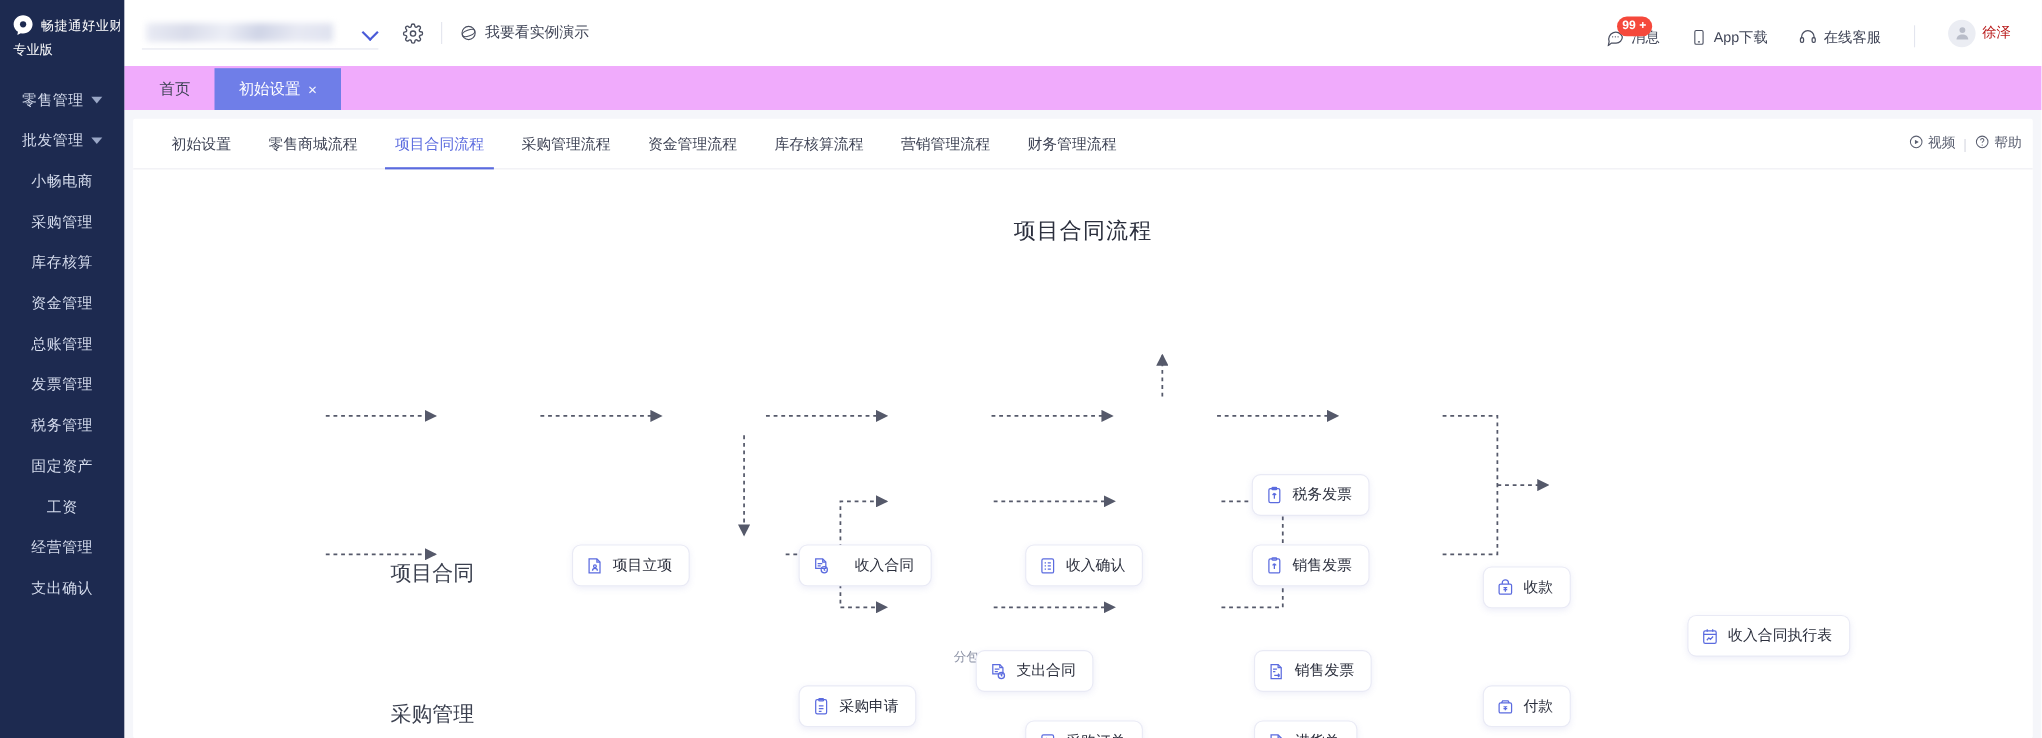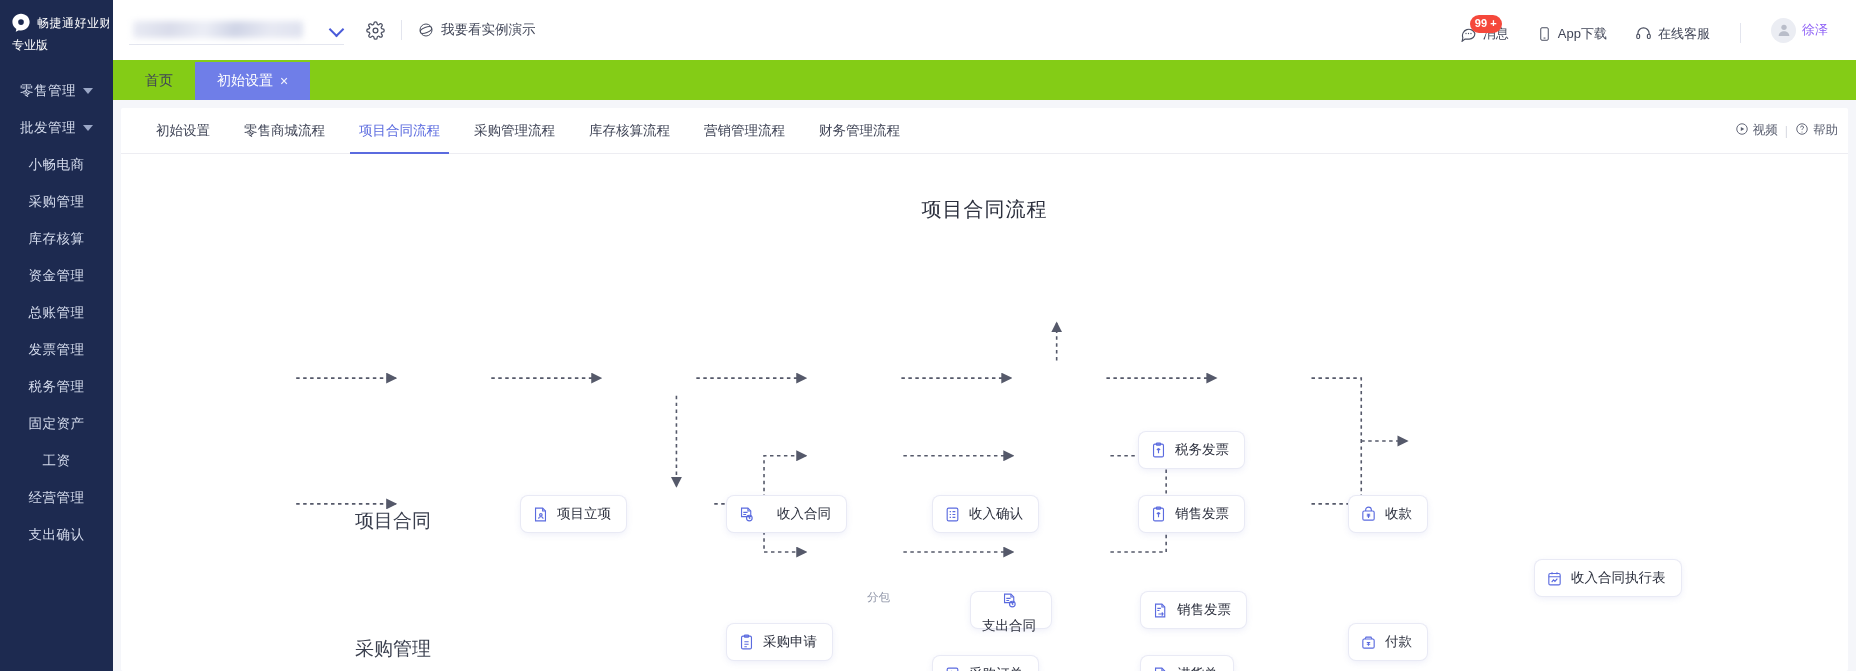--- a/index.html
+++ b/index.html
@@ -71,25 +71,25 @@
   }
   .badge {
     position:absolute; top:-10px; left: 24px;
     background:#f5483b; color:#fff; font-size:11px; line-height:1;
     padding: 3px 5px 4px 5px; border-radius: 9px; font-weight: bold;
   }
   .avatar {
     width: 25px; height: 25px; border-radius: 50%; background:#ebedf3;
     display:flex; align-items:center; justify-content:center; flex:0 0 25px;
   }
-  .user-name { font-size:13px; color:#8b5cf6; }
+  .user-name { font-size:13px; color:#b91c1c; }
 
   
   .tabstrip {
-    height: 40px; flex: 0 0 40px; background:#84cc16; display:flex; align-items:flex-end;
+    height: 40px; flex: 0 0 40px; background:#f0abfc; display:flex; align-items:flex-end;
     padding-left: 10px;
   }
   .tab {
     height: 38px; display:flex; align-items:center; gap:7px;
     padding: 0 22px; font-size: 14px; color:#3f4456; cursor:pointer;
   }
   .tab.active { background:#6f7ee8; color:#fff; }
   .tab .x { font-size: 14px; opacity:.92; line-height:1; }
 
   
@@ -288,20 +288,23 @@
             <span>初始设置</span>
             </div>
           <div class="subnav-item">
             <span>零售商城流程</span>
             </div>
           <div class="subnav-item active">
             <span>项目合同流程</span>
             </div>
           <div class="subnav-item">
             <span>采购管理流程</span>
+            </div>
+          <div class="subnav-item">
+            <span>资金管理流程</span>
             </div>
           <div class="subnav-item">
             <span>库存核算流程</span>
             </div>
           <div class="subnav-item">
             <span>营销管理流程</span>
             </div>
           <div class="subnav-item">
             <span>财务管理流程</span>
             </div>
@@ -410,21 +413,21 @@
 
           <div class="node" style="left:1018px; top:342px;">
             <svg class="nicon" viewBox="0 0 24 24" fill="none" stroke="#5b6bdf" stroke-width="1.6">
               <rect x="5" y="3" width="14" height="18" rx="2"></rect>
                 <rect x="9" y="1.5" width="6" height="3" rx="1"></rect>
               <path d="M12 16V9m0 0l-2.3 2.3M12 9l2.3 2.3"></path>
             </svg>
             <span>销售发票</span>
           </div>
 
-          <div class="node" style="left:1228px; top:342px;">
+          <div class="node" style="left:1228px; top:362px;">
             <svg class="nicon" viewBox="0 0 24 24" fill="none" stroke="#5b6bdf" stroke-width="1.6">
               <rect x="4" y="7" width="16" height="13" rx="2"></rect>
                 <path d="M8 7V5.5a4 4 0 0 1 8 0V7"></path>
               <path d="M9.6 11.6h4.8M9.6 14h4.8M12 11.6V17"></path>
             </svg>
             <span>收款</span>
           </div>
 
           <div class="node" style="left:1414px; top:406px;">
             <svg class="nicon" viewBox="0 0 24 24" fill="none" stroke="#5b6bdf" stroke-width="1.6">
@@ -437,21 +440,21 @@
 
           <div class="node" style="left:606px; top:470px;">
             <svg class="nicon" viewBox="0 0 24 24" fill="none" stroke="#5b6bdf" stroke-width="1.6">
               <rect x="5" y="3" width="14" height="18" rx="2"></rect>
                 <rect x="9" y="1.5" width="6" height="3" rx="1"></rect>
               <path d="M9 11h6M9 14.5h6M9 18h3.5"></path>
             </svg>
             <span>采购申请</span>
           </div>
 
-          <div class="node" style="left:850px; top:438px;flex-direction:column;">
+          <div class="node" style="left:767px; top:438px;">
             <svg class="nicon" viewBox="0 0 24 24" fill="none" stroke="#5b6bdf" stroke-width="1.6">
               <path d="M5 3h9l4 4v8H5z"></path>
                 <path d="M14 3v4h4"></path>
                 <path d="M7.5 9h6M7.5 12h4"></path>
               <circle cx="16" cy="17" r="4"></circle>
                 <path d="M16 15.2V17l1.2 1"></path>
             </svg>
             <span>支出合同</span>
           </div>
 

